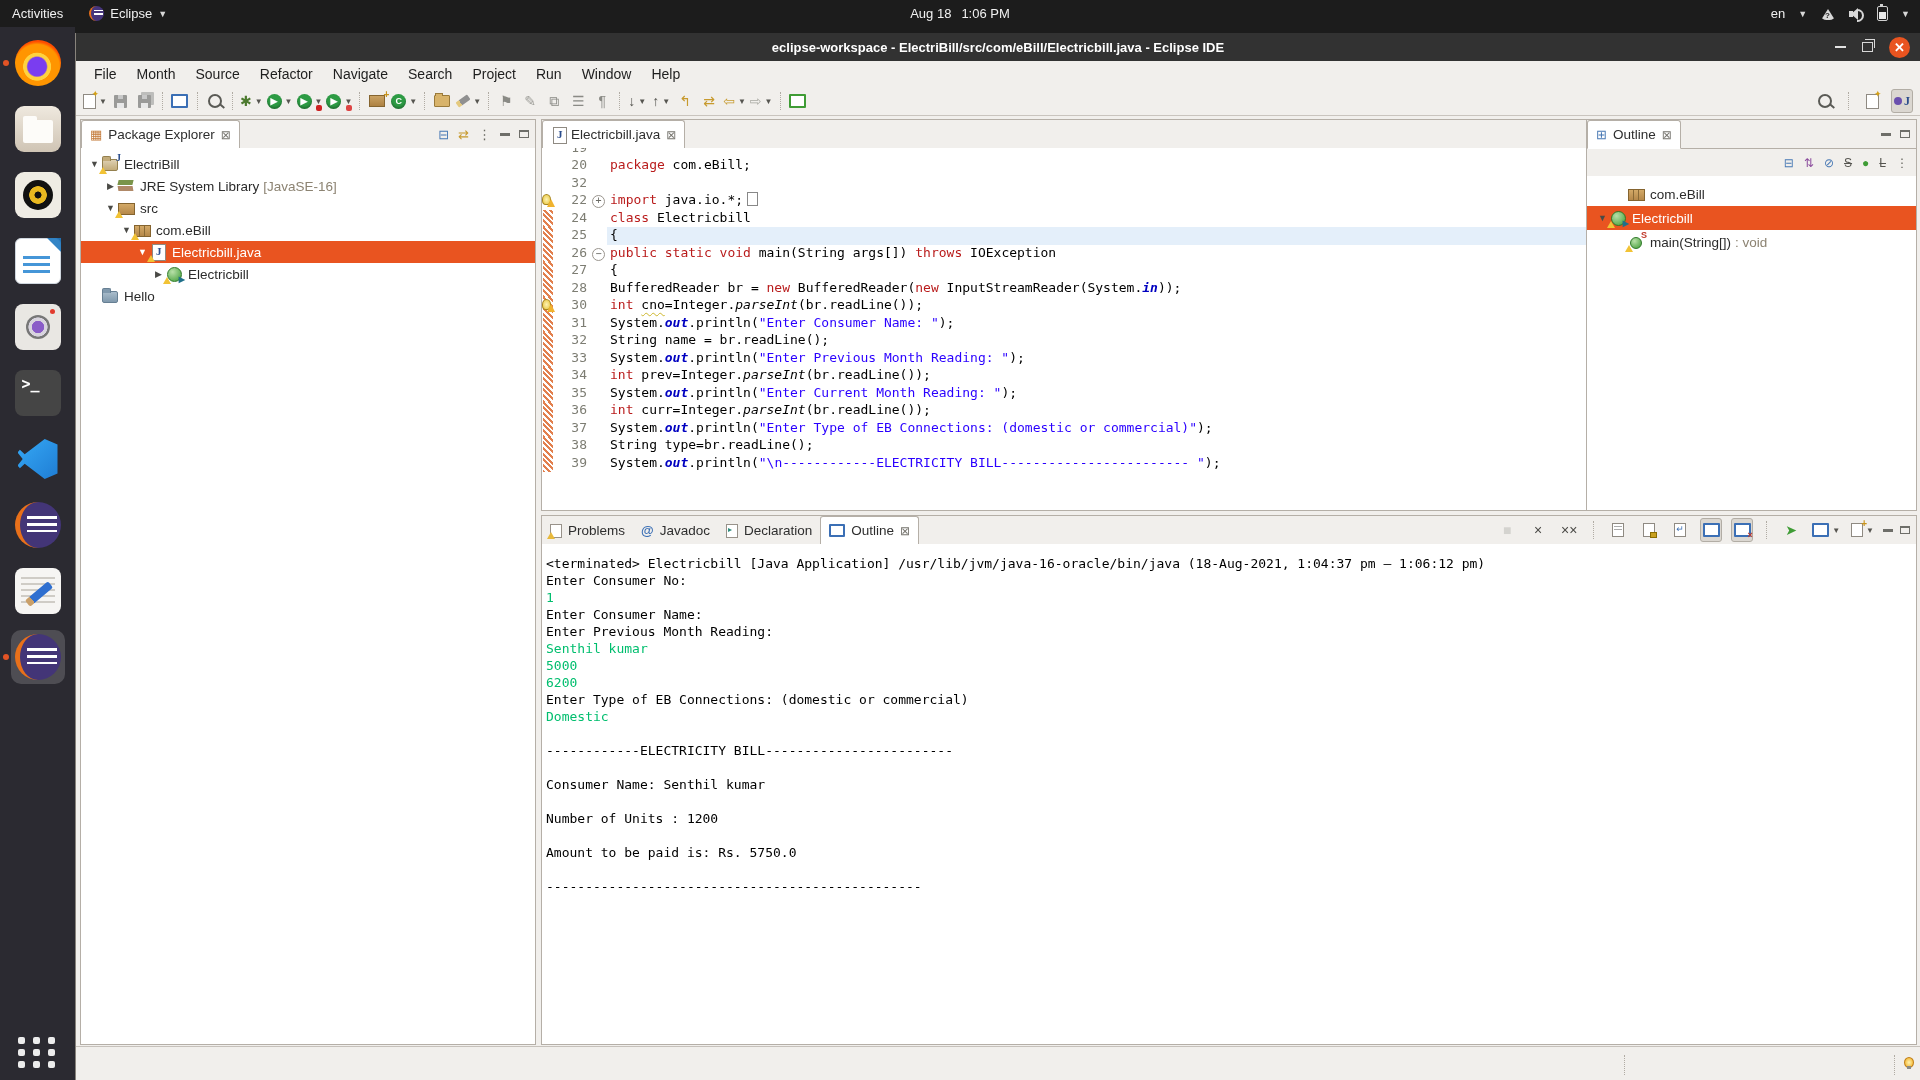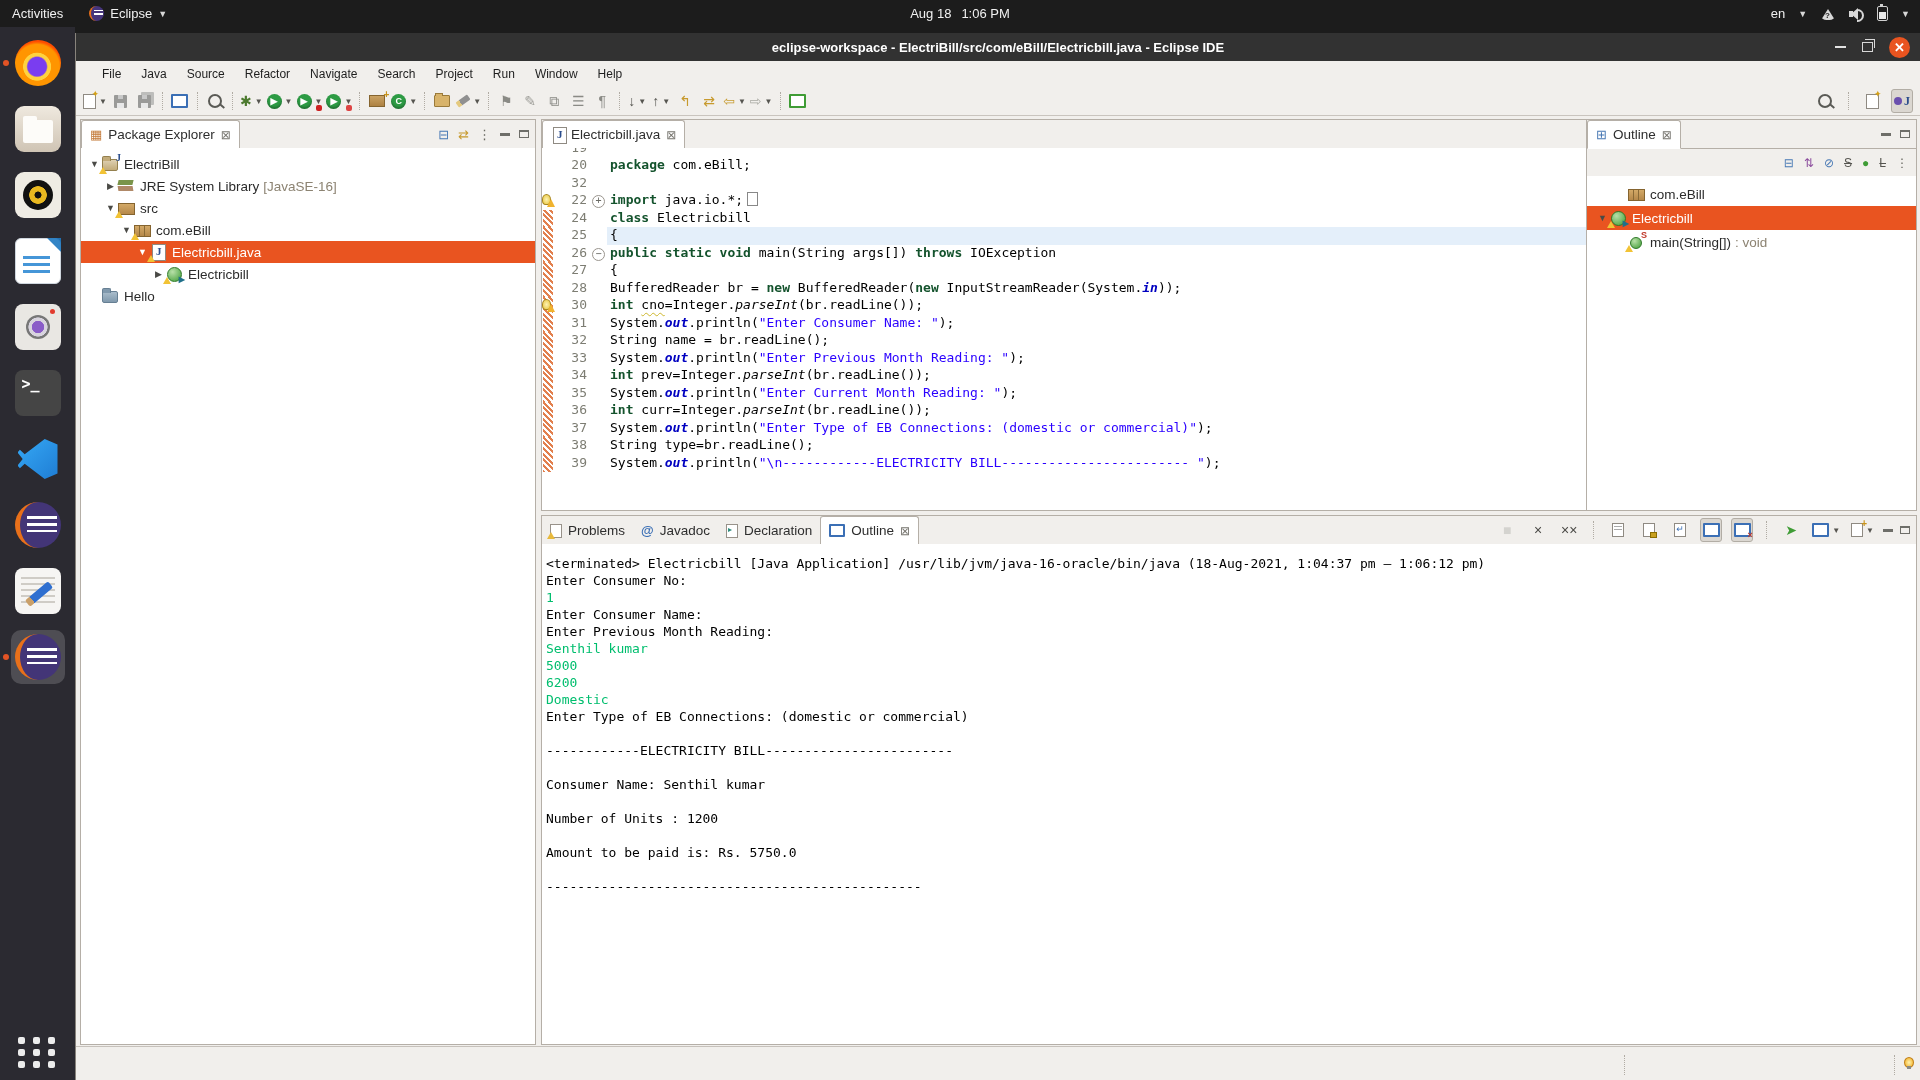--- a/index.html
+++ b/index.html
@@ -76,21 +76,21 @@
   .win{position:absolute;left:75px;top:33px;width:1845px;height:1053px;background:#f1efec;
        border-left:1px solid #88837c;box-sizing:border-box}
   .titlebar{height:28px;background:#323232;display:flex;align-items:center;justify-content:center;position:relative;
        color:#fff;font-weight:bold;font-size:13px}
   .wbtns{position:absolute;right:10px;top:0;height:28px;display:flex;align-items:center;gap:16px}
   .wb-min{width:11px;height:2px;background:#e2e2e2}
   .wb-restore{width:9px;height:8px;border:1px solid #d8d8d8;position:relative}
   .wb-restore::before{content:"";position:absolute;left:2px;top:-4px;width:9px;height:8px;border:1px solid #d8d8d8;border-bottom:none;border-left:none}
   .wb-close{width:21px;height:21px;border-radius:50%;background:#e95420;color:#fff;display:flex;align-items:center;justify-content:center;
        font-size:13px;font-weight:bold}
-  .menubar{height:26px;display:flex;align-items:center;padding-left:16px;font-size:12px;color:#1e1e1e}
+  .menubar{height:26px;display:flex;align-items:center;padding-left:8px;font-size:14px;color:#1e1e1e}
   .menu-item{padding:0 10px;height:100%;display:flex;align-items:center}
   .toolbar{height:28px;border-bottom:1px solid #c9c4be;display:flex;align-items:center;padding-left:5px;position:relative}
 
   .tbi{height:22px;min-width:20px;display:flex;align-items:center;justify-content:center;margin:0 1px;
        font-size:14px;position:relative;border:1px solid transparent}
   .tbi.pressed{background:#dbd7d1;border:1px solid #b2ada5;border-radius:3px}
   .tbi.dis{opacity:.5}
   .tb-sep{width:0;height:18px;border-left:1px dotted #b0aba3;margin:0 5px}
   .dd{font-size:8px;color:#55544f;margin-left:3px}
   .chip{width:15px;height:15px;border-radius:50%;color:#fff;font-size:9px;display:flex;align-items:center;
@@ -188,21 +188,21 @@
   .gwarn::before{content:"";position:absolute;left:0;top:0;width:7px;height:9px;border-radius:50% 50% 40% 40%;
        background:radial-gradient(#fdf2b3,#e8c53a);border:1px solid #a8861e}
   .gwarn::after{content:"";position:absolute;left:5px;bottom:0;border-left:4px solid transparent;border-right:4px solid transparent;
        border-bottom:8px solid #f0b32e}
   .lnum{width:30px;text-align:right;color:#7d7d73;padding-right:3px;flex:none}
   .fold{width:17px;flex:none;display:flex;justify-content:center}
   .foldc{width:11px;height:11px;border:1px solid #9a958e;border-radius:50%;background:#fff;color:#6a6a64;
        font-size:10px;line-height:9px;text-align:center;margin-top:3px;font-family:"DejaVu Sans Mono",monospace}
   .codetext{flex:1;padding-left:3px}
   .crow.hl .codetext{background:#e4effa}
-  .k{color:#14532d;font-weight:bold}
+  .k{color:#b91c1c;font-weight:normal}
   .s{color:#2a00ff}
   .f{color:#0000c0;font-style:italic;font-weight:bold}
   .m{font-style:italic}
   .u{text-decoration:underline wavy #cdb62c 1px;text-underline-offset:3px}
   .cbox{display:inline-block;width:9px;height:12px;border:1px solid #888;margin-left:4px;vertical-align:-2px}
   .sb-track{position:absolute;right:13px;top:0;bottom:0;width:15px;background:#efedea;border-left:1px solid #dcd8d2}
   .sb-thumb{position:absolute;left:1px;right:2px;top:1px;height:255px;background:#fbfbfa;border:1px solid #cfcac3;border-radius:7px}
   .ovruler{position:absolute;right:0;top:0;bottom:0;width:13px;background:#f4f2ef;border-left:1px solid #dcd8d2}
   .ovm{position:absolute;right:2px;width:9px;height:5px;background:#f5e27a;border:1px solid #b8a52e}
 
@@ -315,21 +315,21 @@
     <span>eclipse-workspace - ElectriBill/src/com/eBill/Electricbill.java - Eclipse IDE</span>
     <span class="wbtns">
       <span class="wb-min"></span>
       <span class="wb-restore"></span>
       <span class="wb-close">✕</span>
     </span>
   </div>
 
   <div class="menubar" id="menubar">
       <span class="menu-item">File</span>
-      <span class="menu-item">Java</span>
+      <span class="menu-item">Month</span>
       <span class="menu-item">Source</span>
       <span class="menu-item">Refactor</span>
       <span class="menu-item">Navigate</span>
       <span class="menu-item">Search</span>
       <span class="menu-item">Project</span>
       <span class="menu-item">Run</span>
       <span class="menu-item">Window</span>
       <span class="menu-item">Help</span>
     </div>
 
@@ -691,22 +691,22 @@
     <div class="con-body">
       <div class="con-info">&lt;terminated&gt; Electricbill [Java Application] /usr/lib/jvm/java-16-oracle/bin/java (18-Aug-2021, 1:04:37 pm – 1:06:12 pm)</div>
       <div id="con-lines">
           <div class="cline">Enter Consumer No: </div>
           <div class="cline g">1</div>
           <div class="cline">Enter Consumer Name: </div>
           <div class="cline">Enter Previous Month Reading: </div>
           <div class="cline g">Senthil kumar</div>
           <div class="cline g">5000</div>
           <div class="cline g">6200</div>
+          <div class="cline">Enter Type of EB Connections: (domestic or commercial)</div>
           <div class="cline g">Domestic</div>
-          <div class="cline">Enter Type of EB Connections: (domestic or commercial)</div>
           <div class="cline"> </div>
           <div class="cline">------------ELECTRICITY BILL------------------------ </div>
           <div class="cline"> </div>
           <div class="cline">Consumer Name: Senthil kumar</div>
           <div class="cline"> </div>
           <div class="cline">Number of Units : 1200</div>
           <div class="cline"> </div>
           <div class="cline">Amount to be paid is: Rs. 5750.0</div>
           <div class="cline"> </div>
           <div class="cline">------------------------------------------------</div>

